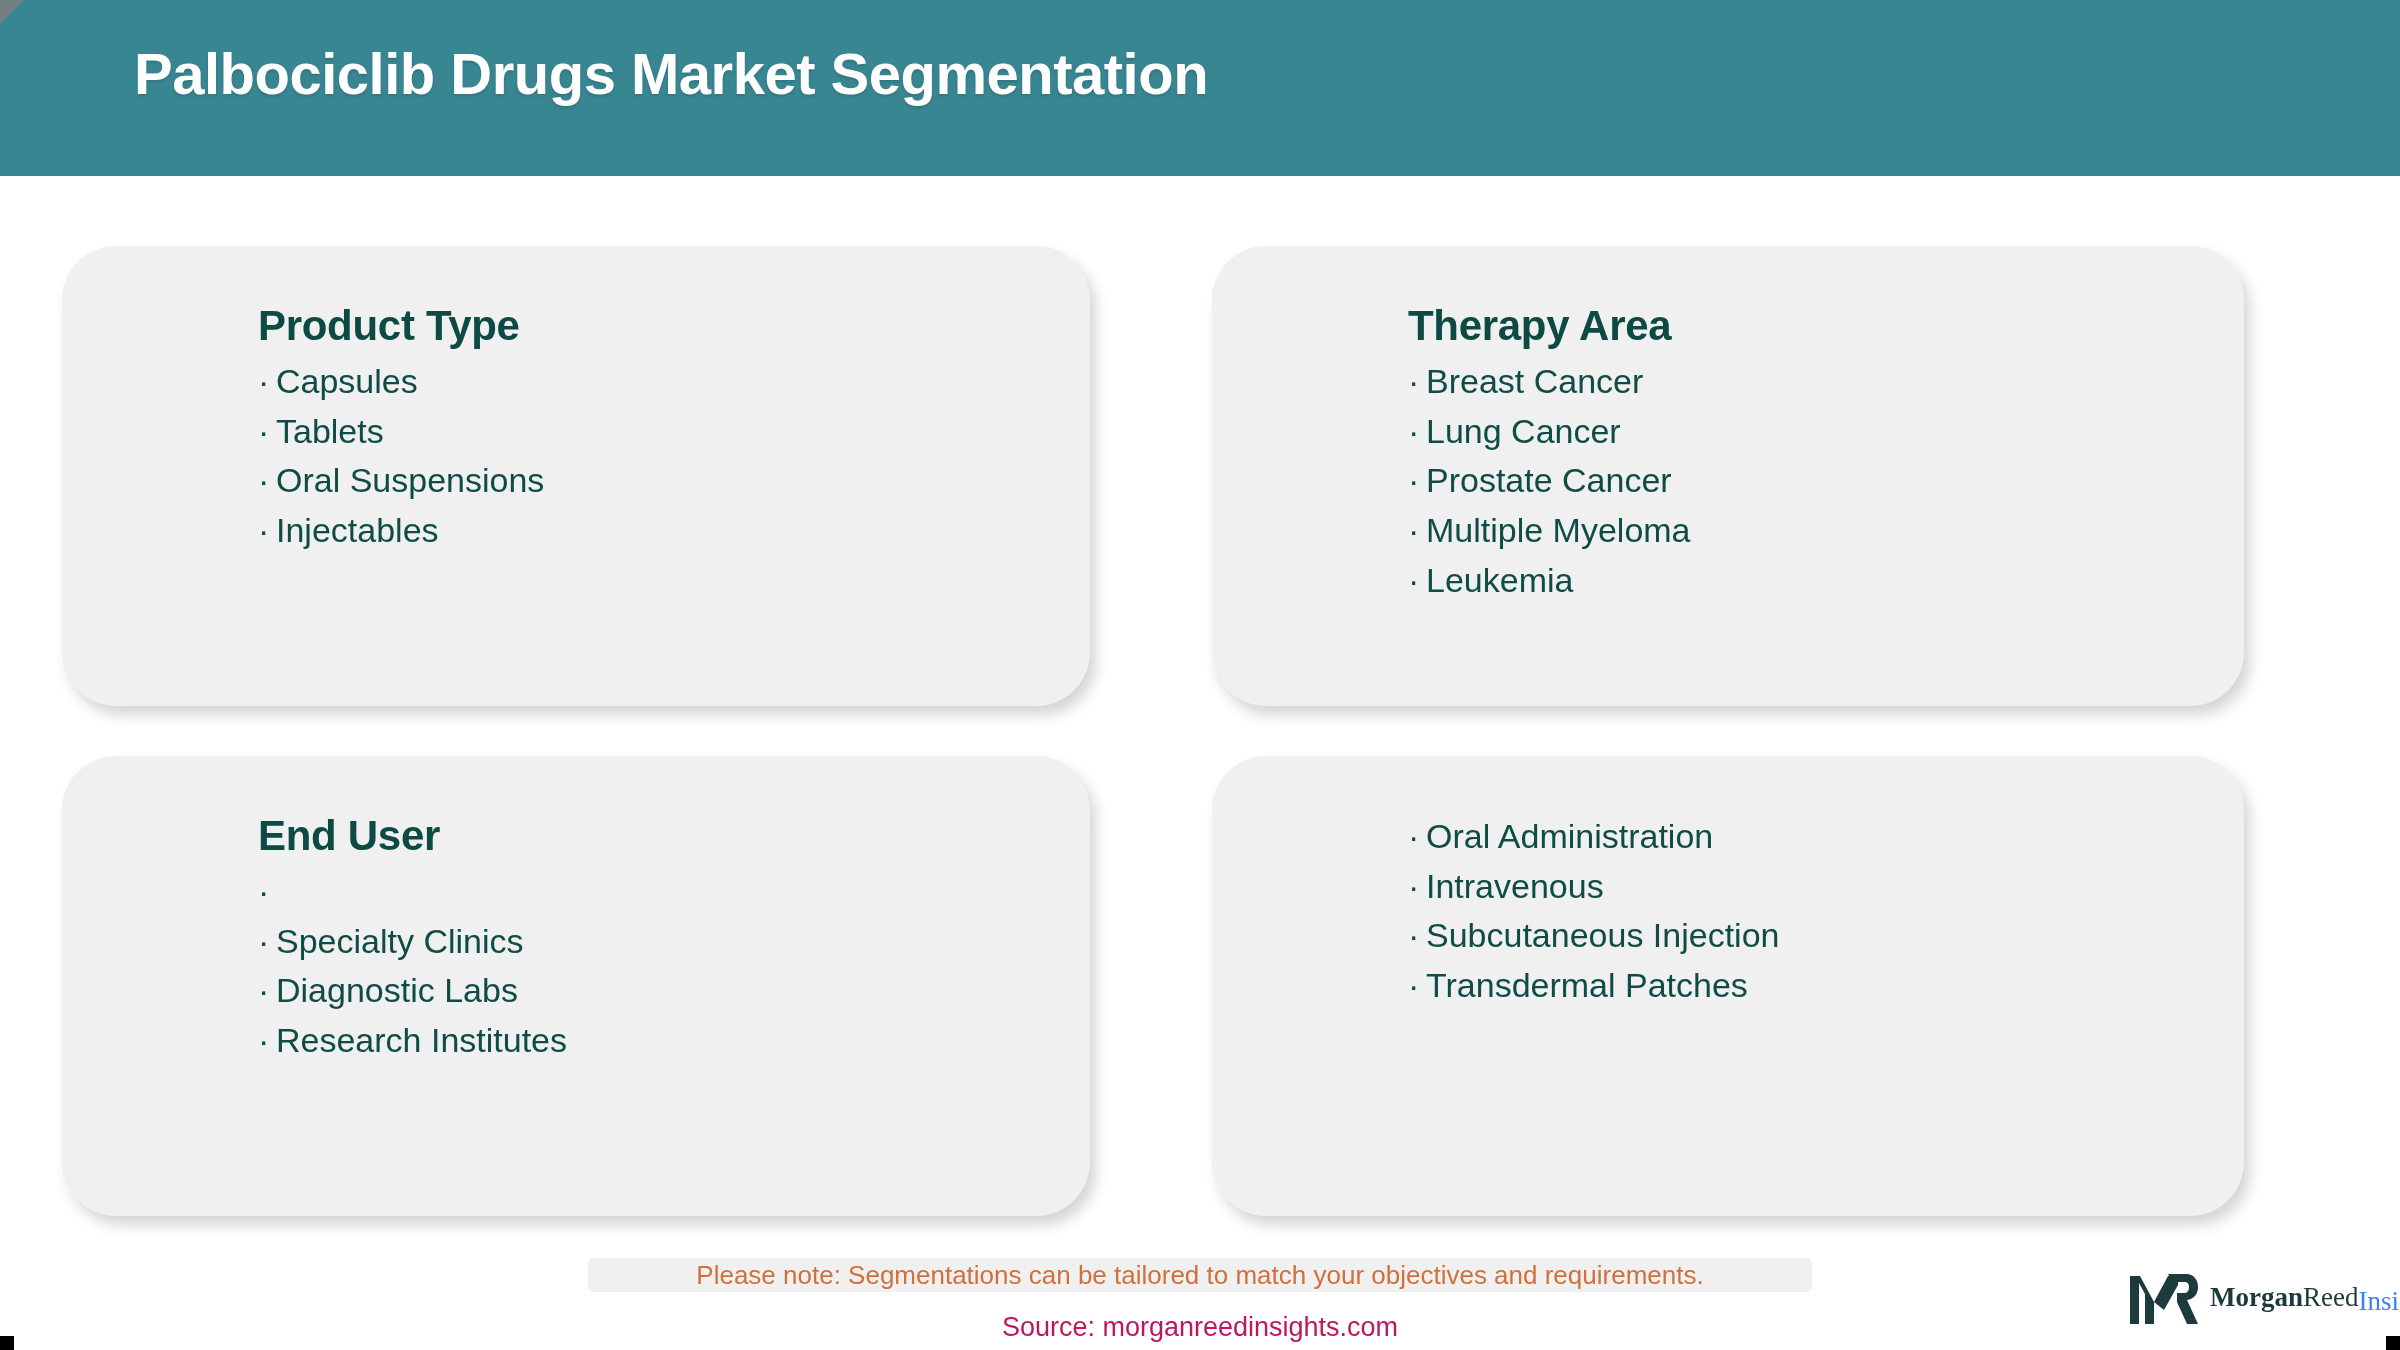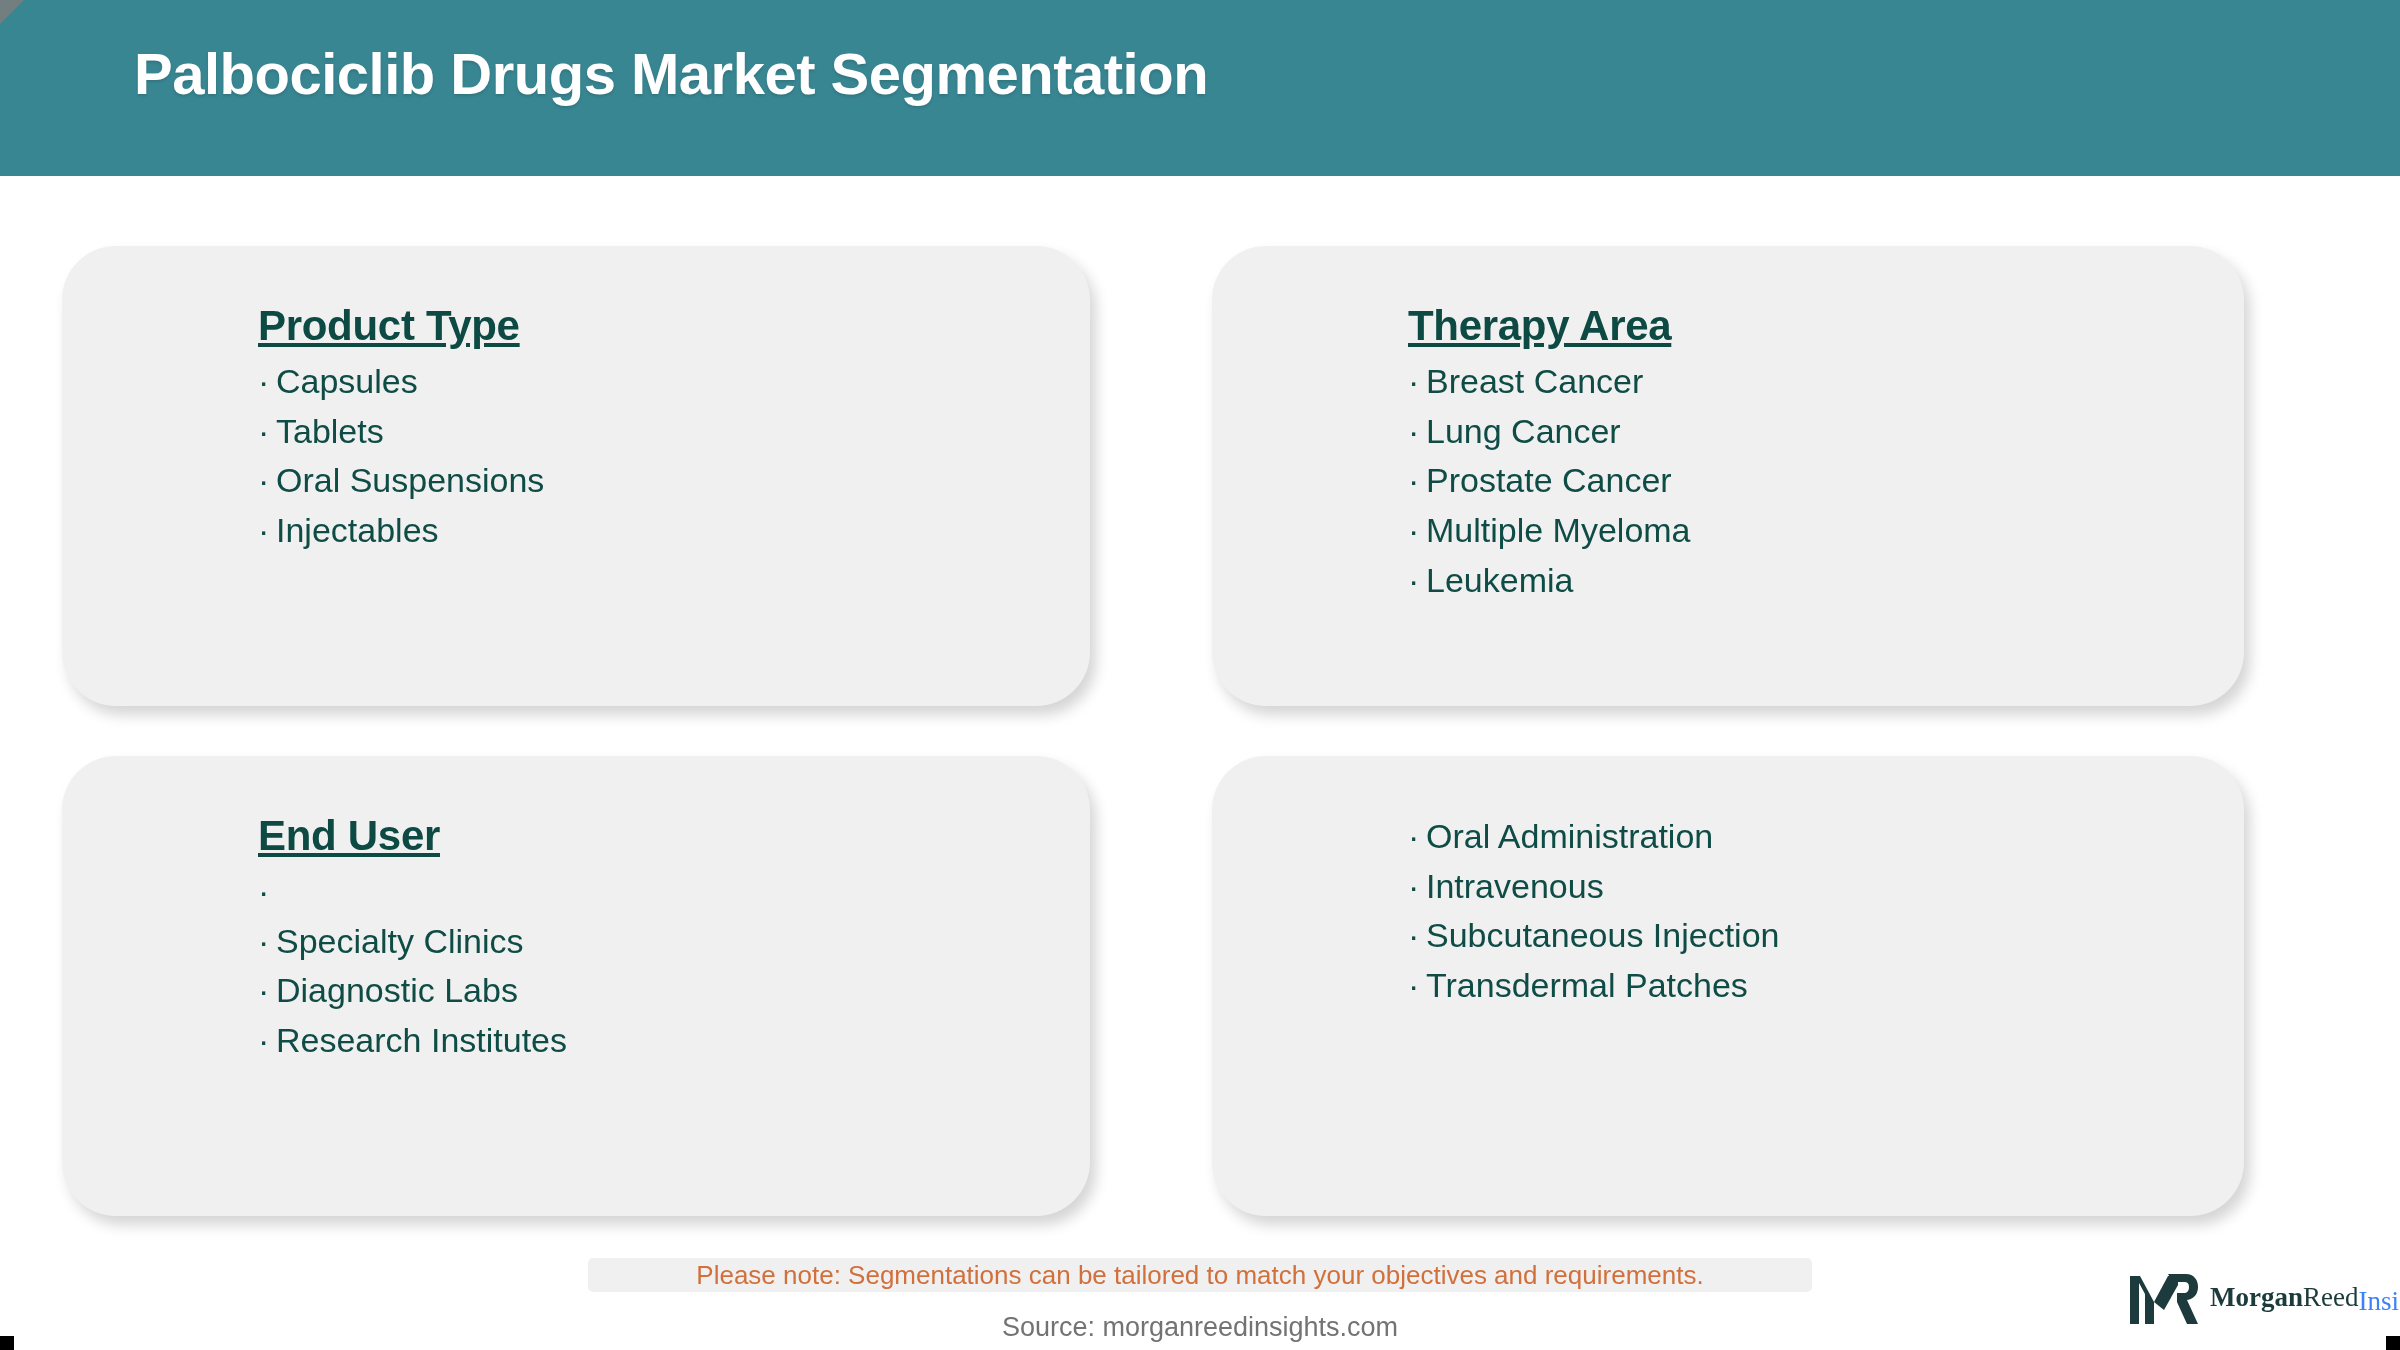--- a/index.html
+++ b/index.html
@@ -73,21 +73,20 @@
     right: 40px;
   }
   .card-title {
     font-size: 42px;
     font-weight: bold;
     color: #0d4a43;
     letter-spacing: -0.3px;
     margin: 0 0 8px 0;
     line-height: 1.12;
     white-space: nowrap;
-    text-decoration: underline;
   }
   .card-list {
     list-style: none;
     margin: 0;
     padding: 0;
   }
   .card-list li {
     font-size: 34px;
     color: #0f4c46;
     line-height: 1.46;
@@ -122,21 +121,21 @@
     color: #d1703b;
     white-space: nowrap;
   }
   .source-text {
     position: absolute;
     left: 0;
     top: 1312px;
     width: 2400px;
     text-align: center;
     font-size: 27px;
-    color: #737373;
+    color: #be185d;
     white-space: nowrap;
   }
 
   
   .logo {
     position: absolute;
     left: 2128px;
     top: 1262px;
     width: 240px;
     height: 74px;

